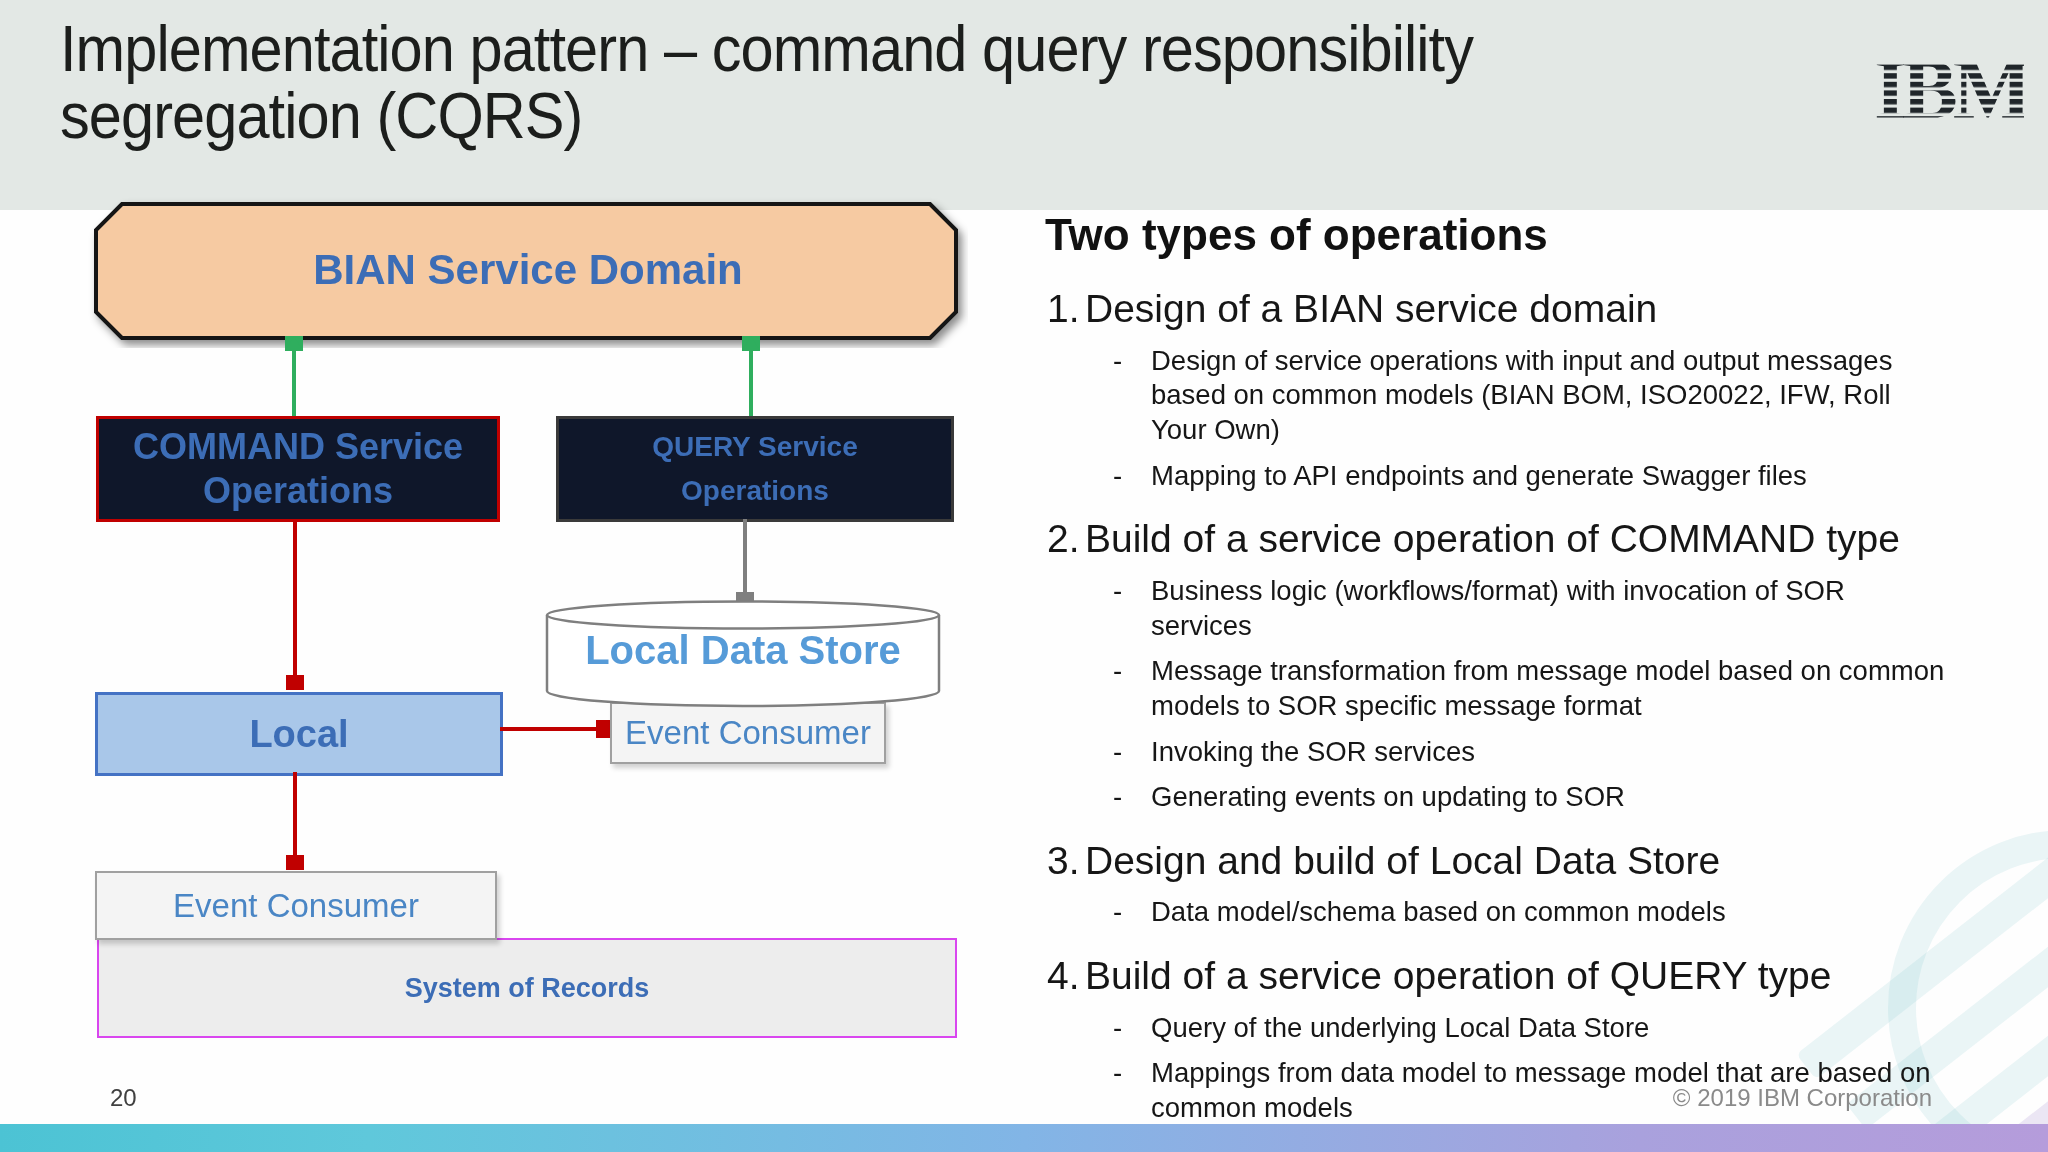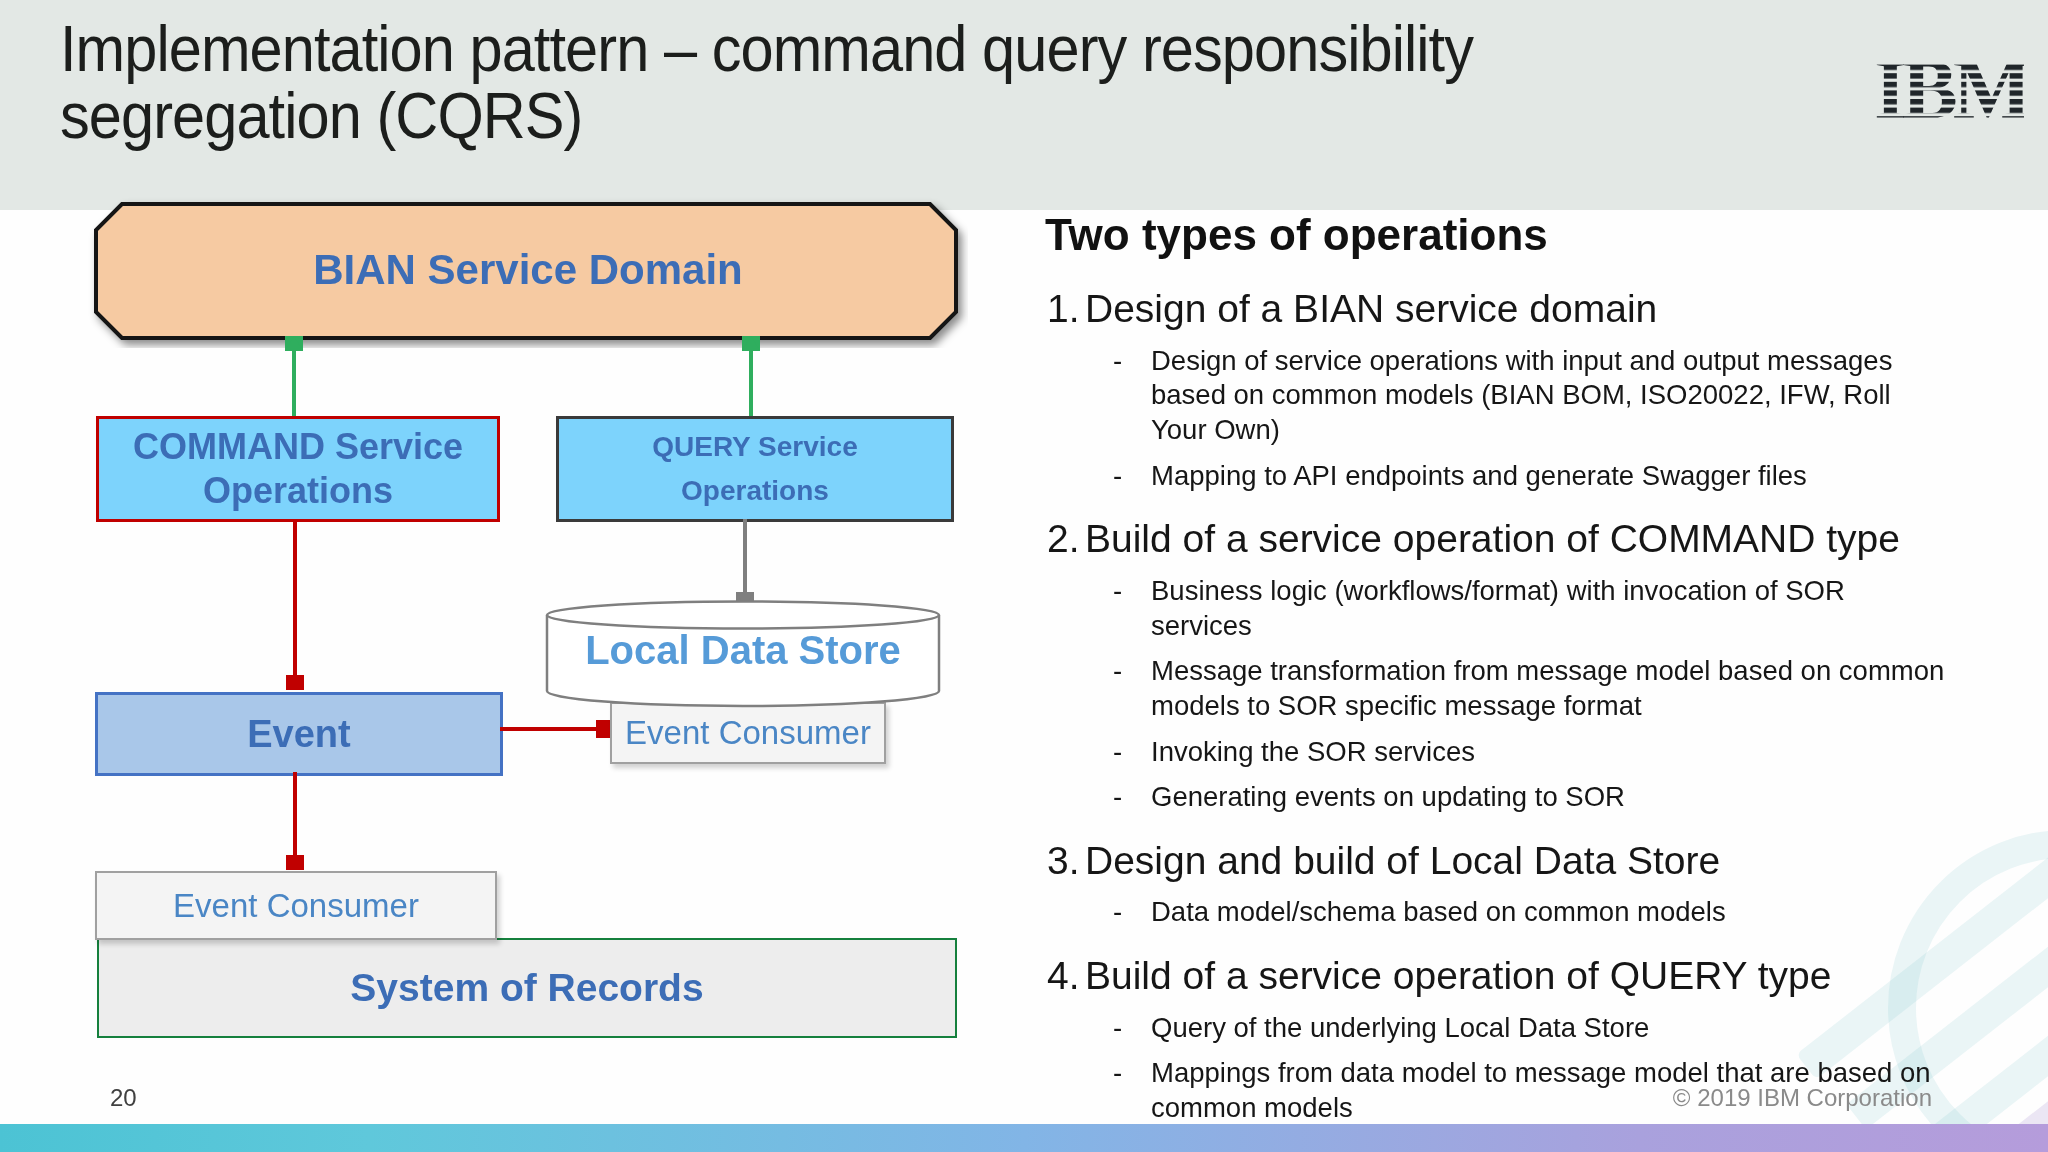--- a/index.html
+++ b/index.html
@@ -12,34 +12,34 @@
          font-size:64px;line-height:67px;letter-spacing:-1px;
          transform:scaleX(0.93);transform-origin:0 0;}
   .ibm-logo{position:absolute;left:1874px;top:56px;width:150px;height:70px;}
 
   
   .dg{position:absolute;z-index:2;}
   .label-blue{color:#3c6db6;font-weight:bold;}
   .bian-wrap{left:88px;top:196px;width:880px;height:152px;}
   .bian-label{position:absolute;left:0;top:0;width:100%;height:148px;display:flex;
               align-items:center;justify-content:center;font-size:42px;}
-  .sq-box{position:absolute;background:#7dd3fc;display:flex;align-items:center;justify-content:center;
+  .sq-box{position:absolute;background:#0f172a;display:flex;align-items:center;justify-content:center;
           text-align:center;z-index:2;}
   .command-box{left:96px;top:416px;width:398px;height:100px;border:3px solid #c00000;
                font-size:36px;line-height:44px;}
   .query-box{left:556px;top:416px;width:392px;height:100px;border:3px solid #3a3a3a;
              font-size:28px;line-height:44px;}
   .event-box{left:95px;top:692px;width:402px;height:78px;background:#a9c7e9;border:3px solid #4472c4;
              font-size:38px;}
   .consumer{background:#f4f4f4;border:2px solid #a0a0a0;box-shadow:3px 4px 5px rgba(0,0,0,0.18);
             color:#4a86c5;font-size:33px;font-weight:normal;text-align:center;}
   .consumer-right{left:610px;top:702px;width:272px;height:58px;z-index:2;}
   .consumer-left{left:95px;top:871px;width:398px;height:65px;z-index:2;}
-  .sor-box{left:97px;top:938px;width:856px;height:96px;background:#ededed;border:2px solid #15803d;
-           font-size:39px;z-index:1;}
+  .sor-box{left:97px;top:938px;width:856px;height:96px;background:#ededed;border:2px solid #d946ef;
+           font-size:27px;z-index:1;}
   .cyl-label{position:absolute;left:543px;top:628px;width:400px;text-align:center;z-index:4;
              font-size:40px;font-weight:bold;color:#569bd8;}
 
   
   .vline{position:absolute;width:4px;z-index:2;}
   .hline{position:absolute;height:4px;z-index:2;}
   .head{position:absolute;width:0;height:0;z-index:2;}
   .green{background:#2fae5e;}
   .red{background:#c00000;}
   .gray{background:#7f7f7f;}
@@ -135,21 +135,21 @@
   <div class="vline gray" style="left:743px;top:519px;height:74px;"></div>
   <div class="head down gray" style="left:736px;top:592px;"></div>
 
   <svg class="dg" style="left:543px;top:598px;z-index:3;" width="400" height="114" viewBox="0 0 400 114">
     <path d="M4 17 v76 a196 15 0 0 0 392 0 v-76" fill="#ffffff" stroke="#7f7f7f" stroke-width="2.5"></path>
     <ellipse cx="200" cy="17" rx="196" ry="13.5" fill="#ffffff" stroke="#7f7f7f" stroke-width="2.5"></ellipse>
   </svg>
   <div class="cyl-label">Local Data Store</div>
 
   <div class="sq-box event-box label-blue">
-    <span>Event</span>
+    <span>Local</span>
   </div>
 
   <div class="hline red" style="left:500px;top:727px;width:97px;"></div>
   <div class="head right red" style="left:596px;top:720px;"></div>
 
   <div class="sq-box consumer consumer-right">
     <span>Event Consumer</span>
   </div>
 
   <div class="vline red" style="left:293px;top:772px;height:84px;"></div>

